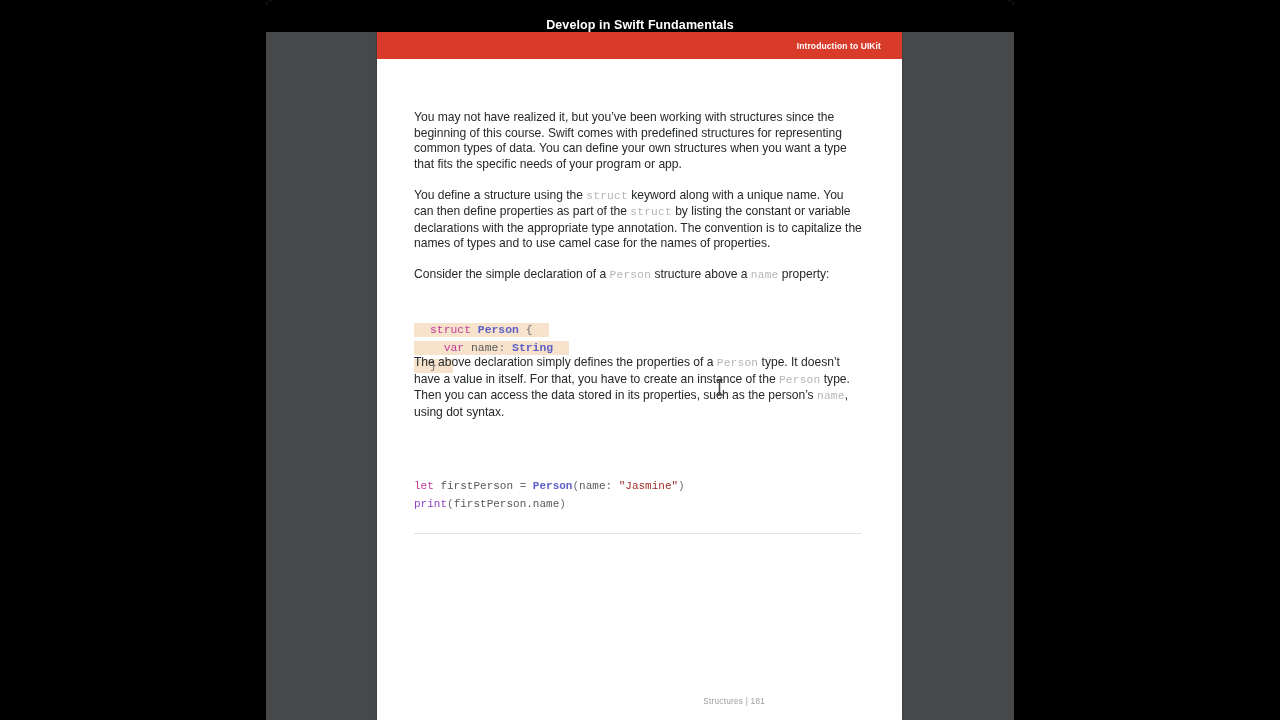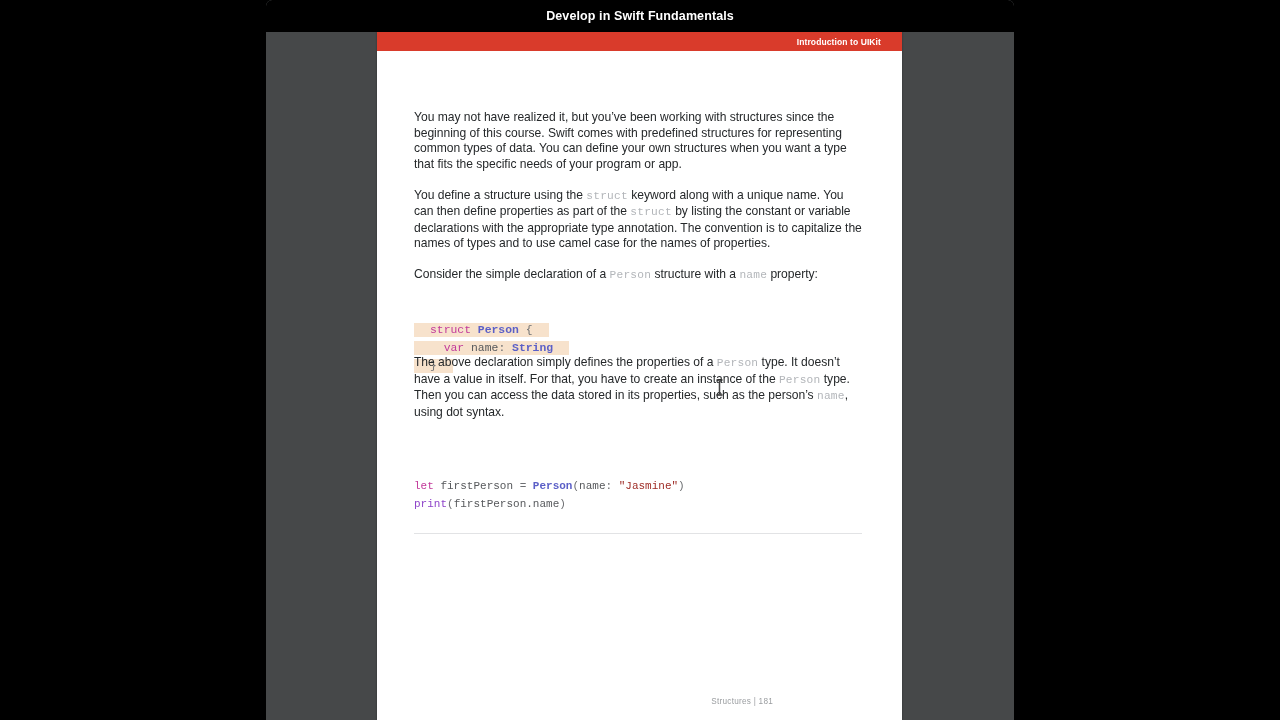--- a/index.html
+++ b/index.html
@@ -36,21 +36,21 @@
   }
 
   
   #title-bar {
     position: absolute;
     left: 0; top: 0;
     width: 100%;
     height: 32px;
     background: #000000;
     display: flex;
-    align-items: center;
+    align-items: flex-end;
     justify-content: center;
     border-radius: 6px 6px 0 0;
   }
   #title-bar .title-text {
     color: #ffffff;
     font-size: 12.5px;
     font-weight: bold;
     letter-spacing: 0.1px;
     font-family: "Liberation Sans", sans-serif;
   }
@@ -76,21 +76,21 @@
     background: #ffffff;
     box-shadow: 0 0 2px rgba(0,0,0,0.35);
   }
 
   
   #chapter-banner {
     position: absolute;
     left: 0;
     top: 0;
     width: 525px;
-    height: 19px;
+    height: 27px;
     background: #d93b2b;
     display: flex;
     align-items: center;
     justify-content: flex-end;
   }
   #chapter-banner .banner-text {
     color: #ffffff;
     font-size: 8.5px;
     font-weight: bold;
     padding-right: 21px;
@@ -192,21 +192,21 @@
     font-family: "Liberation Mono", monospace;
     font-size: 11.2px;
     color: #b7babd;
     letter-spacing: 0.3px;
     margin: 0;
   }
 
   
   #page-footer {
     position: absolute;
-    left: 12px;
+    left: 4px;
     bottom: 12px;
     width: 429px;
     text-align: right;
     padding-right: 45px;
     box-sizing: border-box;
   }
   #page-footer .footer-text {
     font-size: 8.2px;
     color: #9a9da0;
     letter-spacing: 0.25px;
@@ -257,21 +257,21 @@
             <p class="para">
               <span>You may not have realized it, but you’ve been working with structures since the beginning of this course. Swift comes with predefined structures for representing common types of data. You can define your own structures when you want a type that fits the specific needs of your program or app.</span>
             </p>
 
 
             <p class="para">
               <span>You define a structure using the </span><code class="inline">struct</code><span> keyword along with a unique name. You can then define properties as part of the </span><code class="inline">struct</code><span> by listing the constant or variable declarations with the appropriate type annotation. The convention is to capitalize the names of types and to use camel case for the names of properties.</span>
             </p>
 
             <p class="para">
-              <span>Consider the simple declaration of a </span><code class="inline">Person</code><span> structure with a </span><code class="inline">name</code><span> property:</span>
+              <span>Consider the simple declaration of a </span><code class="inline">Person</code><span> structure above a </span><code class="inline">name</code><span> property:</span>
             </p>
 
           </div>
 
           <div id="code-block-declaration">
             <span class="cline"><span class="sel"><span class="tok-kw">struct</span><span class="tok-plain"> </span><span class="tok-type">Person</span><span class="tok-plain"> </span><span class="tok-punct">{</span></span></span><span class="cline"><span class="sel"><span class="tok-plain">  </span><span class="tok-kw">var</span><span class="tok-plain"> </span><span class="tok-label">name</span><span class="tok-punct">: </span><span class="tok-type">String</span></span></span><span class="cline"><span class="sel"><span class="tok-punct">}</span></span></span>
           </div>
 
           <div class="content-col" style="top:300px;">
             <p class="para">

